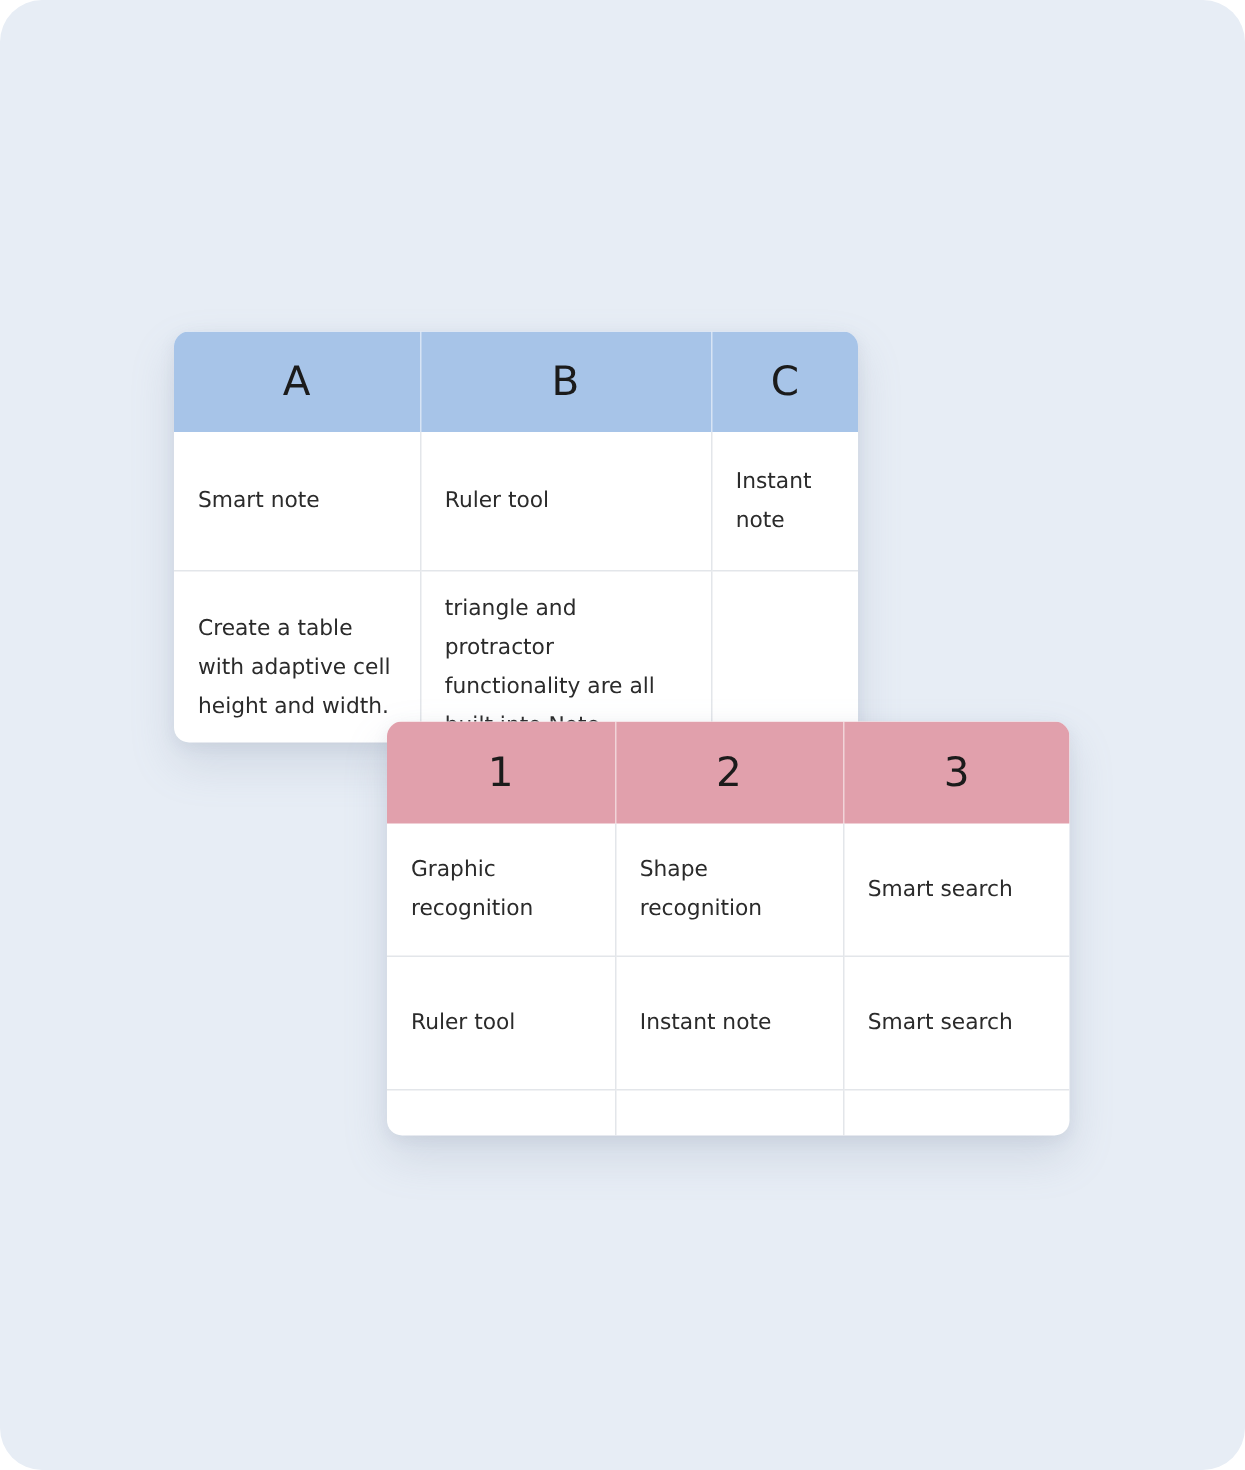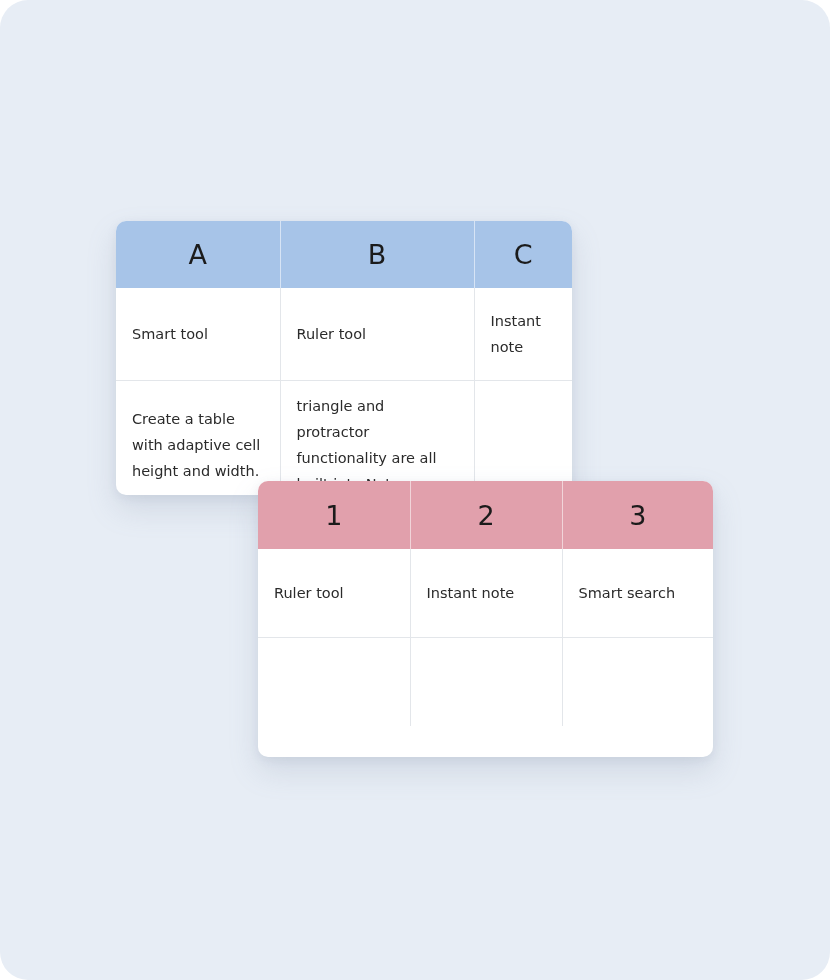--- a/index.html
+++ b/index.html
@@ -116,21 +116,21 @@
       <thead>
         <tr>
           <th>A</th>
           <th>B</th>
           <th>C</th>
         </tr>
       </thead>
       <tbody>
         <tr class="r1">
           <td>
-              <span class="cell-text">Smart tool</span>
+              <span class="cell-text">Smart note</span>
             </td>
           <td>
               <span class="cell-text">Ruler tool</span>
             </td>
           <td>
               <span class="cell-text">Instant note</span>
             </td>
         </tr>
         <tr class="r2">
           <td>
@@ -158,20 +158,31 @@
       <thead>
         <tr>
           <th>1</th>
           <th>2</th>
           <th>3</th>
         </tr>
       </thead>
       <tbody>
         <tr>
           <td>
+              <span class="cell-text">Graphic recognition</span>
+            </td>
+          <td>
+              <span class="cell-text">Shape recognition</span>
+            </td>
+          <td>
+              <span class="cell-text">Smart search</span>
+            </td>
+        </tr>
+        <tr>
+          <td>
               <span class="cell-text">Ruler tool</span>
             </td>
           <td>
               <span class="cell-text">Instant note</span>
             </td>
           <td>
               <span class="cell-text">Smart search</span>
             </td>
         </tr>
         <tr>

